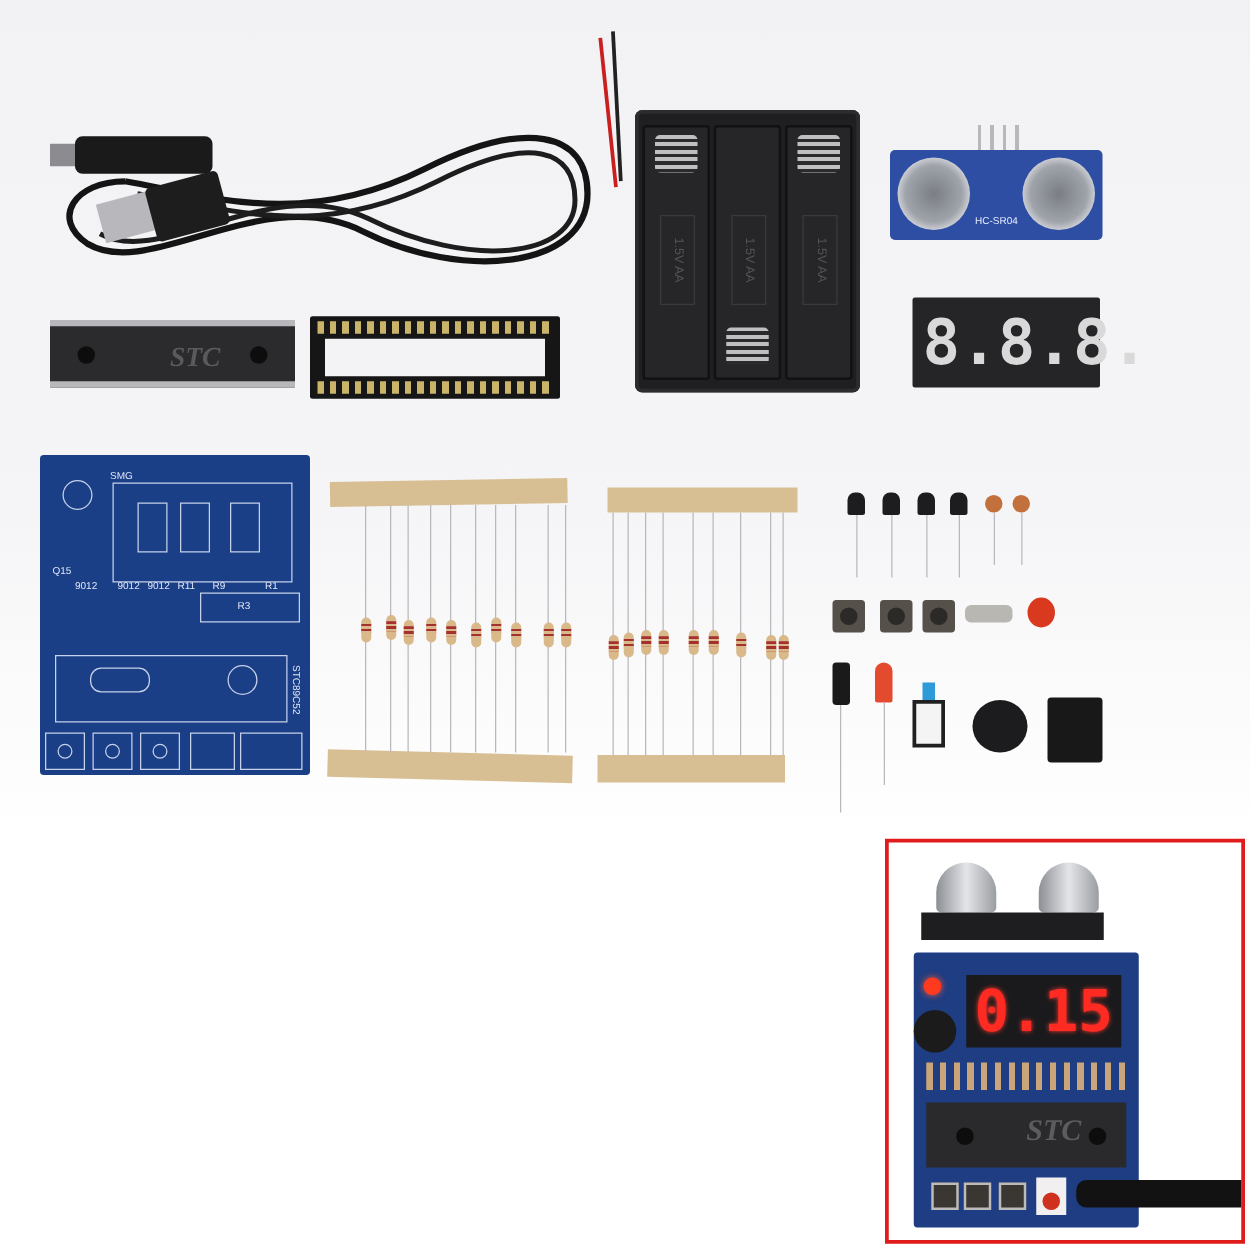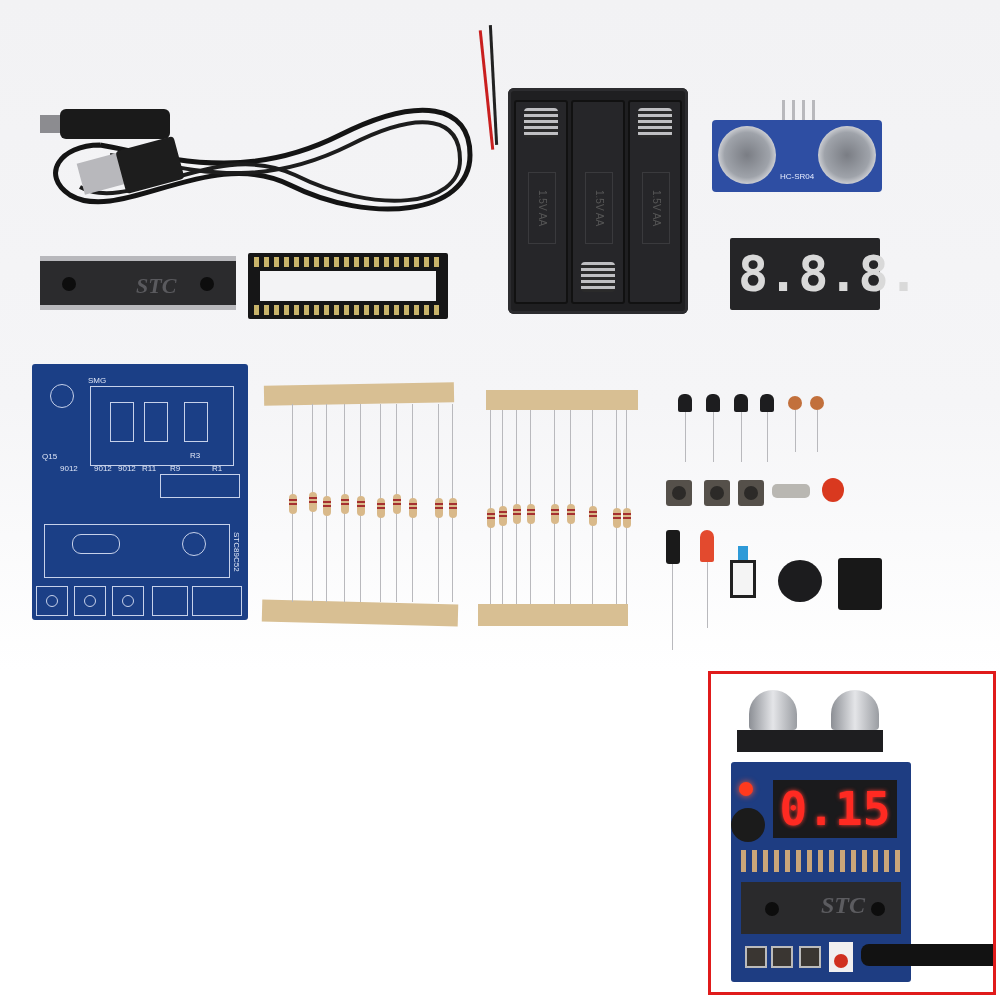--- a/index.html
+++ b/index.html
@@ -118,21 +118,21 @@
   <div class="pcb-frame" style="left:78px;top:38px;width:22px;height:38px;"></div>
   <div class="pcb-frame" style="left:112px;top:38px;width:22px;height:38px;"></div>
   <div class="pcb-frame" style="left:152px;top:38px;width:22px;height:38px;"></div>
   <div class="pcb-frame" style="left:18px;top:20px;width:22px;height:22px;border-radius:50%;"></div>
   <div class="pcb-text" style="left:10px;top:88px;">Q15</div>
   <div class="pcb-text" style="left:28px;top:100px;">9012</div>
   <div class="pcb-text" style="left:62px;top:100px;">9012</div>
   <div class="pcb-text" style="left:86px;top:100px;">9012</div>
   <div class="pcb-text" style="left:110px;top:100px;">R11</div>
   <div class="pcb-text" style="left:138px;top:100px;">R9</div>
-  <div class="pcb-text" style="left:158px;top:87px;">R3</div>
+  <div class="pcb-text" style="left:158px;top:116px;">R3</div>
   <div class="pcb-text" style="left:180px;top:100px;">R1</div>
   <div class="pcb-frame" style="left:128px;top:110px;width:78px;height:22px;"></div>
   <div class="pcb-frame" style="left:12px;top:160px;width:184px;height:52px;"></div>
   <div class="pcb-text" style="left:200px;top:168px;writing-mode:vertical-rl;">STC89C52</div>
   <div class="pcb-frame" style="left:40px;top:170px;width:46px;height:18px;border-radius:9px;"></div>
   <div class="pcb-frame" style="left:150px;top:168px;width:22px;height:22px;border-radius:50%;"></div>
   <div class="pcb-btn" style="left:4px;top:222px;"></div>
   <div class="pcb-btn" style="left:42px;top:222px;"></div>
   <div class="pcb-btn" style="left:80px;top:222px;"></div>
   <div class="pcb-frame" style="left:120px;top:222px;width:34px;height:28px;"></div>

